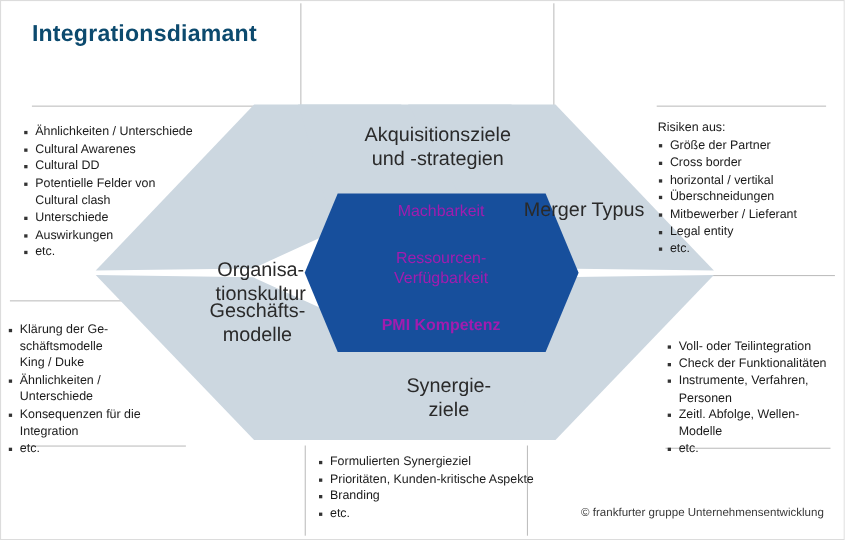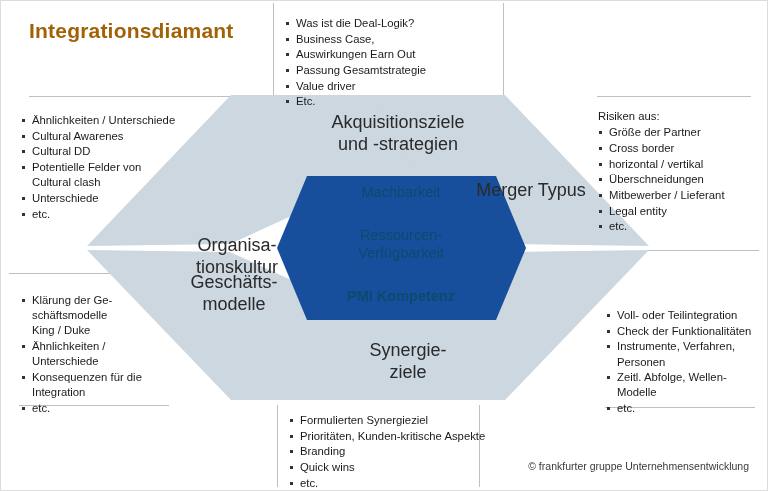--- a/index.html
+++ b/index.html
@@ -20,21 +20,21 @@
     border: 1px solid #dcdcdc;
   }
 
   
   #title {
     position: absolute;
     left: 28px;
     top: 18px;
     font-size: 21px;
     font-weight: bold;
-    color: #a16207;
+    color: #0c4a6e;
     letter-spacing: 0.2px;
     white-space: nowrap;
     text-align: right;
   }
 
   
   .rule-h {
     position: absolute;
     height: 1px;
     background: #bfbfbf;
@@ -59,21 +59,21 @@
     text-align: center;
     color: #2a2a2a;
     font-size: 18px;
     line-height: 1.22;
     white-space: pre-line;
     pointer-events: none;
   }
   .core-label {
     position: absolute;
     text-align: center;
-    color: #0c4a6e;
+    color: #a21caf;
     font-size: 14.5px;
     line-height: 1.22;
     white-space: pre-line;
     pointer-events: none;
   }
 
   
   .bullets {
     position: absolute;
     font-size: 11.3px;
@@ -165,59 +165,49 @@
 
     <div class="seg-label" style="left:223px; top:248px; width:200px;">Synergie-
 ziele</div>
 
     <div class="core-label" style="left:200px; top:92px; width:232px;">Machbarkeit</div>
     <div class="core-label" style="left:200px; top:135px; width:232px;">Ressourcen-
 Verfügbarkeit</div>
     <div class="core-label" style="left:200px; top:196px; width:232px;font-weight:bold;">PMI Kompetenz</div>
   </div>
 
-  <div class="bullets" style="left:284px; top:4px; width:214px;">
-    <div class="lead"></div>
-    <ul>
-      <li>Was ist die Deal-Logik?</li>
-      <li>Business Case,</li>
-      <li>Auswirkungen  Earn Out</li>
-      <li>Passung Gesamtstrategie</li>
-      <li>Value driver</li>
-      <li>Etc.</li>
-    </ul>
-  </div>
 
   <div class="bullets" style="left:20px; top:101px; width:215px;">
     <div class="lead"></div>
     <ul>
       <li>Ähnlichkeiten / Unterschiede</li>
       <li>Cultural Awarenes</li>
       <li>Cultural DD</li>
       <li>Potentielle Felder von
 Cultural clash</li>
       <li>Unterschiede</li>
+      <li>Auswirkungen</li>
       <li>etc.</li>
     </ul>
   </div>
 
   <div class="bullets" style="left:597px; top:97px; width:168px;">
     <div class="lead">Risiken aus:</div>
     <ul>
       <li>Größe der Partner</li>
       <li>Cross border</li>
       <li>horizontal / vertikal</li>
       <li>Überschneidungen</li>
       <li>Mitbewerber / Lieferant</li>
       <li>Legal entity</li>
       <li>etc.</li>
     </ul>
   </div>
 
-  <div class="bullets" style="left:20px; top:281px; width:152px;">
+  <div class="bullets" style="left:6px; top:281px; width:152px;">
     <div class="lead"></div>
     <ul>
       <li>Klärung der Ge-
 schäftsmodelle
 King / Duke</li>
       <li>Ähnlichkeiten /
 Unterschiede</li>
       <li>Konsequenzen für die
 Integration</li>
       <li>etc.</li>
@@ -236,20 +226,19 @@
       <li>etc.</li>
     </ul>
   </div>
 
   <div class="bullets" style="left:288px; top:401px; width:250px;">
     <div class="lead"></div>
     <ul>
       <li>Formulierten Synergieziel</li>
       <li>Prioritäten, Kunden-kritische Aspekte</li>
       <li>Branding</li>
-      <li>Quick wins</li>
       <li>etc.</li>
     </ul>
   </div>
 
   <div id="copyright">© frankfurter gruppe Unternehmensentwicklung</div>
 
 </div>
 
 </body></html>

